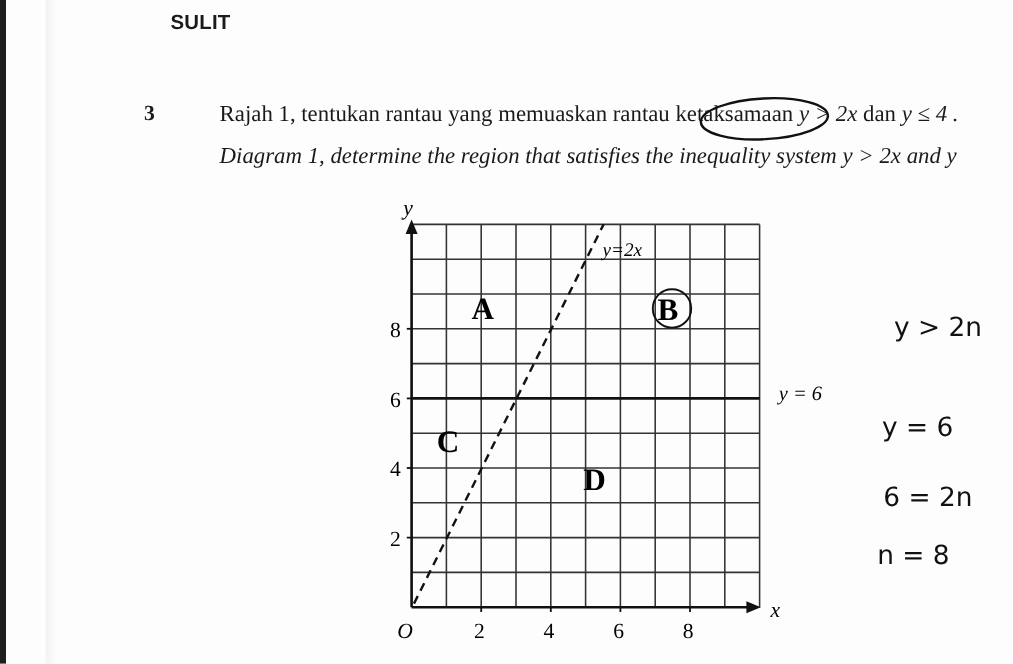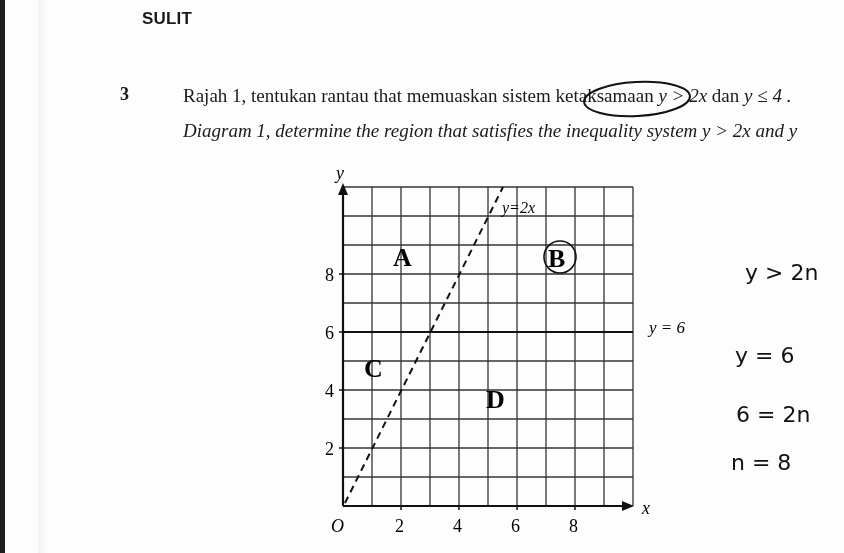--- a/index.html
+++ b/index.html
@@ -18,21 +18,21 @@
 </head>
 <body>
 
 <div class="edge"></div>
 <div class="shadow"></div>
 
 <div class="sulit">SULIT</div>
 <div class="qnum">3</div>
 
 <div class="line1">
-  <span>Rajah 1, tentukan rantau that memuaskan sistem </span><span class="circ">ketaksamaan</span>
+  <span>Rajah 1, tentukan rantau yang memuaskan rantau </span><span class="circ">ketaksamaan</span>
   <span class="math">y &gt; 2x</span><span> dan </span><span class="math">y ≤ 4 .</span>
 </div>
 <div class="line2">
   <span>Diagram 1, determine the region that satisfies the inequality system </span><span>y &gt; 2x</span><span>  and </span><span>y</span>
 </div>
 
 <svg width="844" height="553">
 
   <ellipse cx="637" cy="99" rx="53" ry="17" fill="none" stroke="#111" stroke-width="2" transform="rotate(-3 637 99)"></ellipse>
 

